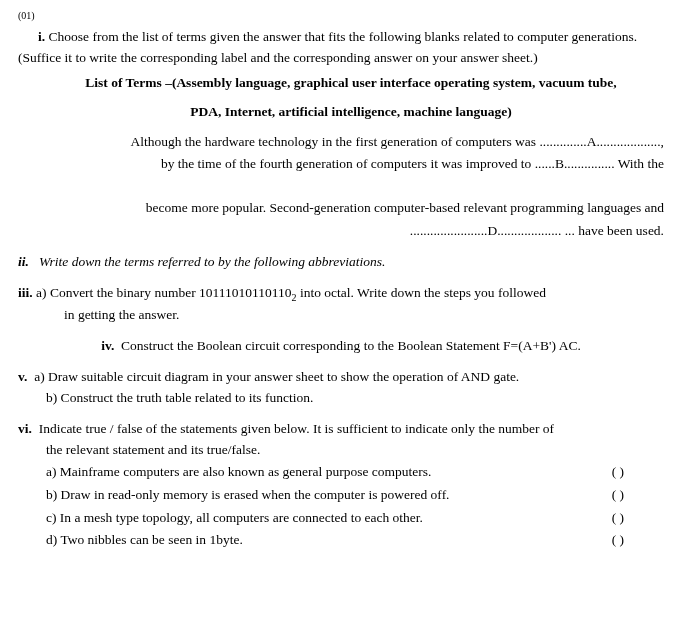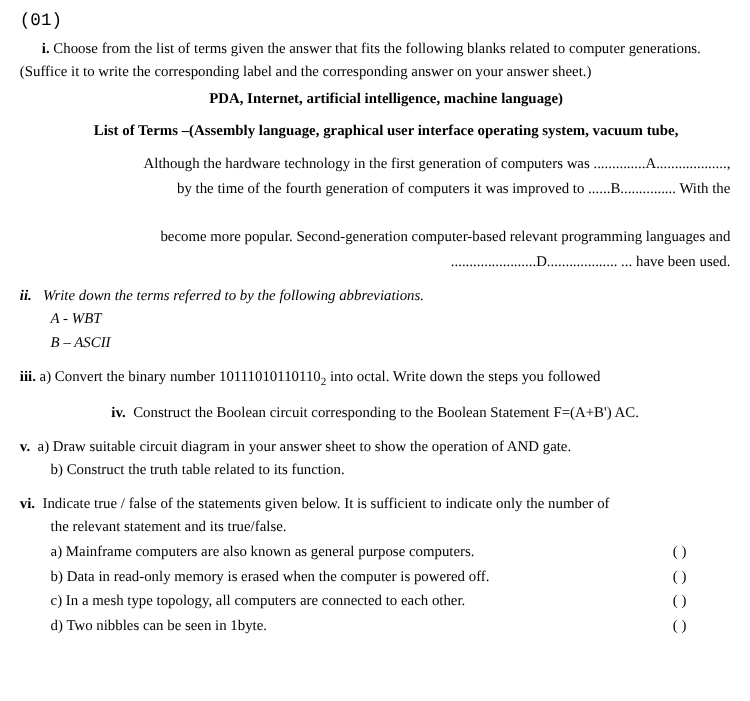--- a/index.html
+++ b/index.html
@@ -10,23 +10,22 @@
     body {
       background: #fff;
       font-family: "Times New Roman", Times, serif;
       font-size: 13.5px;
       color: #000;
       width: 682px;
       min-height: 637px;
       padding: 10px 18px 16px 18px;
     }
     .question-number {
-      font-size: 16px;
+      font-size: 10px;
       margin-bottom: 6px;
-      font-family: Liberation Mono, monospace;
     }
     .part-i {
       margin-bottom: 10px;
     }
     .part-i p {
       text-indent: 20px;
       margin-bottom: 4px;
       line-height: 1.55;
     }
     .part-i .terms-line {
@@ -80,47 +79,44 @@
 <body>
 
 <div class="question-number">(01)</div>
 
 <div class="part-i">
   <p>
     <span class="section-label"><strong>i.</strong></span>
     <span>Choose from the list of terms given the answer that fits the following blanks related to computer generations. (Suffice it to write the corresponding label and the corresponding answer on your answer sheet.)</span>
   </p>
   <p class="terms-line">
-    <strong><span>PDA, Internet, artificial intelligence, machine language)</span></strong>
+    <strong><span>List of Terms –(Assembly language, graphical user interface operating system, vacuum tube,</span></strong>
   </p>
   <p class="terms-line">
-    <strong><span>List of Terms –(Assembly language, graphical user interface operating system, vacuum tube,</span></strong>
+    <strong><span>PDA, Internet, artificial intelligence, machine language)</span></strong>
   </p>
   <div class="fill-para">
     <span>Although the hardware technology in the first generation of computers was ..............A...................,</span><br>
     <span>by the time of the fourth generation of computers it was improved to ......B............... With the</span><br>
     <br>
     <span>become more popular. Second-generation computer-based relevant programming languages and</span><br>
     <span>.......................D................... ... have been used.</span>
   </div>
 </div>
 
 <div class="section" style="margin-bottom:10px;font-style:italic;">
   <span><strong>ii.</strong></span>
   &nbsp;&nbsp;<span>Write down the terms referred to by the following abbreviations.</span>
-  <div class="indent1">
-    <div>A - WBT</div>
-    <div>B – ASCII</div>
-  </div>
 </div>
 
 <div class="section" style="margin-bottom:10px;">
   <div>
     <span><strong>iii.</strong></span>
     <span>a) Convert the binary number 10111010110110</span><sub>2</sub><span> into octal. Write down the steps you followed</span>
+    <div class="indent2">in getting the answer.</div>
   </div>
 </div>
 
 <div class="section" style="margin-bottom:10px;text-align:center;">
   <span><strong>iv.</strong></span>
   &nbsp;<span>Construct the Boolean circuit corresponding to the Boolean Statement F=(A+B') AC.</span>
 </div>
 
 <div class="section" style="margin-bottom:10px;">
   <div>
@@ -135,21 +131,21 @@
     <span><strong>vi.</strong></span>
     &nbsp;<span>Indicate true / false of the statements given below. It is sufficient to indicate only the number of</span>
   </div>
   <div class="indent1">the relevant statement and its true/false.</div>
   <div class="vi-block">
     <div class="vi-item">
       <span class="vi-item-text">a) Mainframe computers are also known as general purpose computers.</span>
       <span class="vi-item-bracket">( )</span>
     </div>
     <div class="vi-item">
-      <span class="vi-item-text">b) Data in read-only memory is erased when the computer is powered off.</span>
+      <span class="vi-item-text">b) Draw in read-only memory is erased when the computer is powered off.</span>
       <span class="vi-item-bracket">( )</span>
     </div>
     <div class="vi-item">
       <span class="vi-item-text">c) In a mesh type topology, all computers are connected to each other.</span>
       <span class="vi-item-bracket">( )</span>
     </div>
     <div class="vi-item">
       <span class="vi-item-text">d) Two nibbles can be seen in 1byte.</span>
       <span class="vi-item-bracket">( )</span>
     </div>

